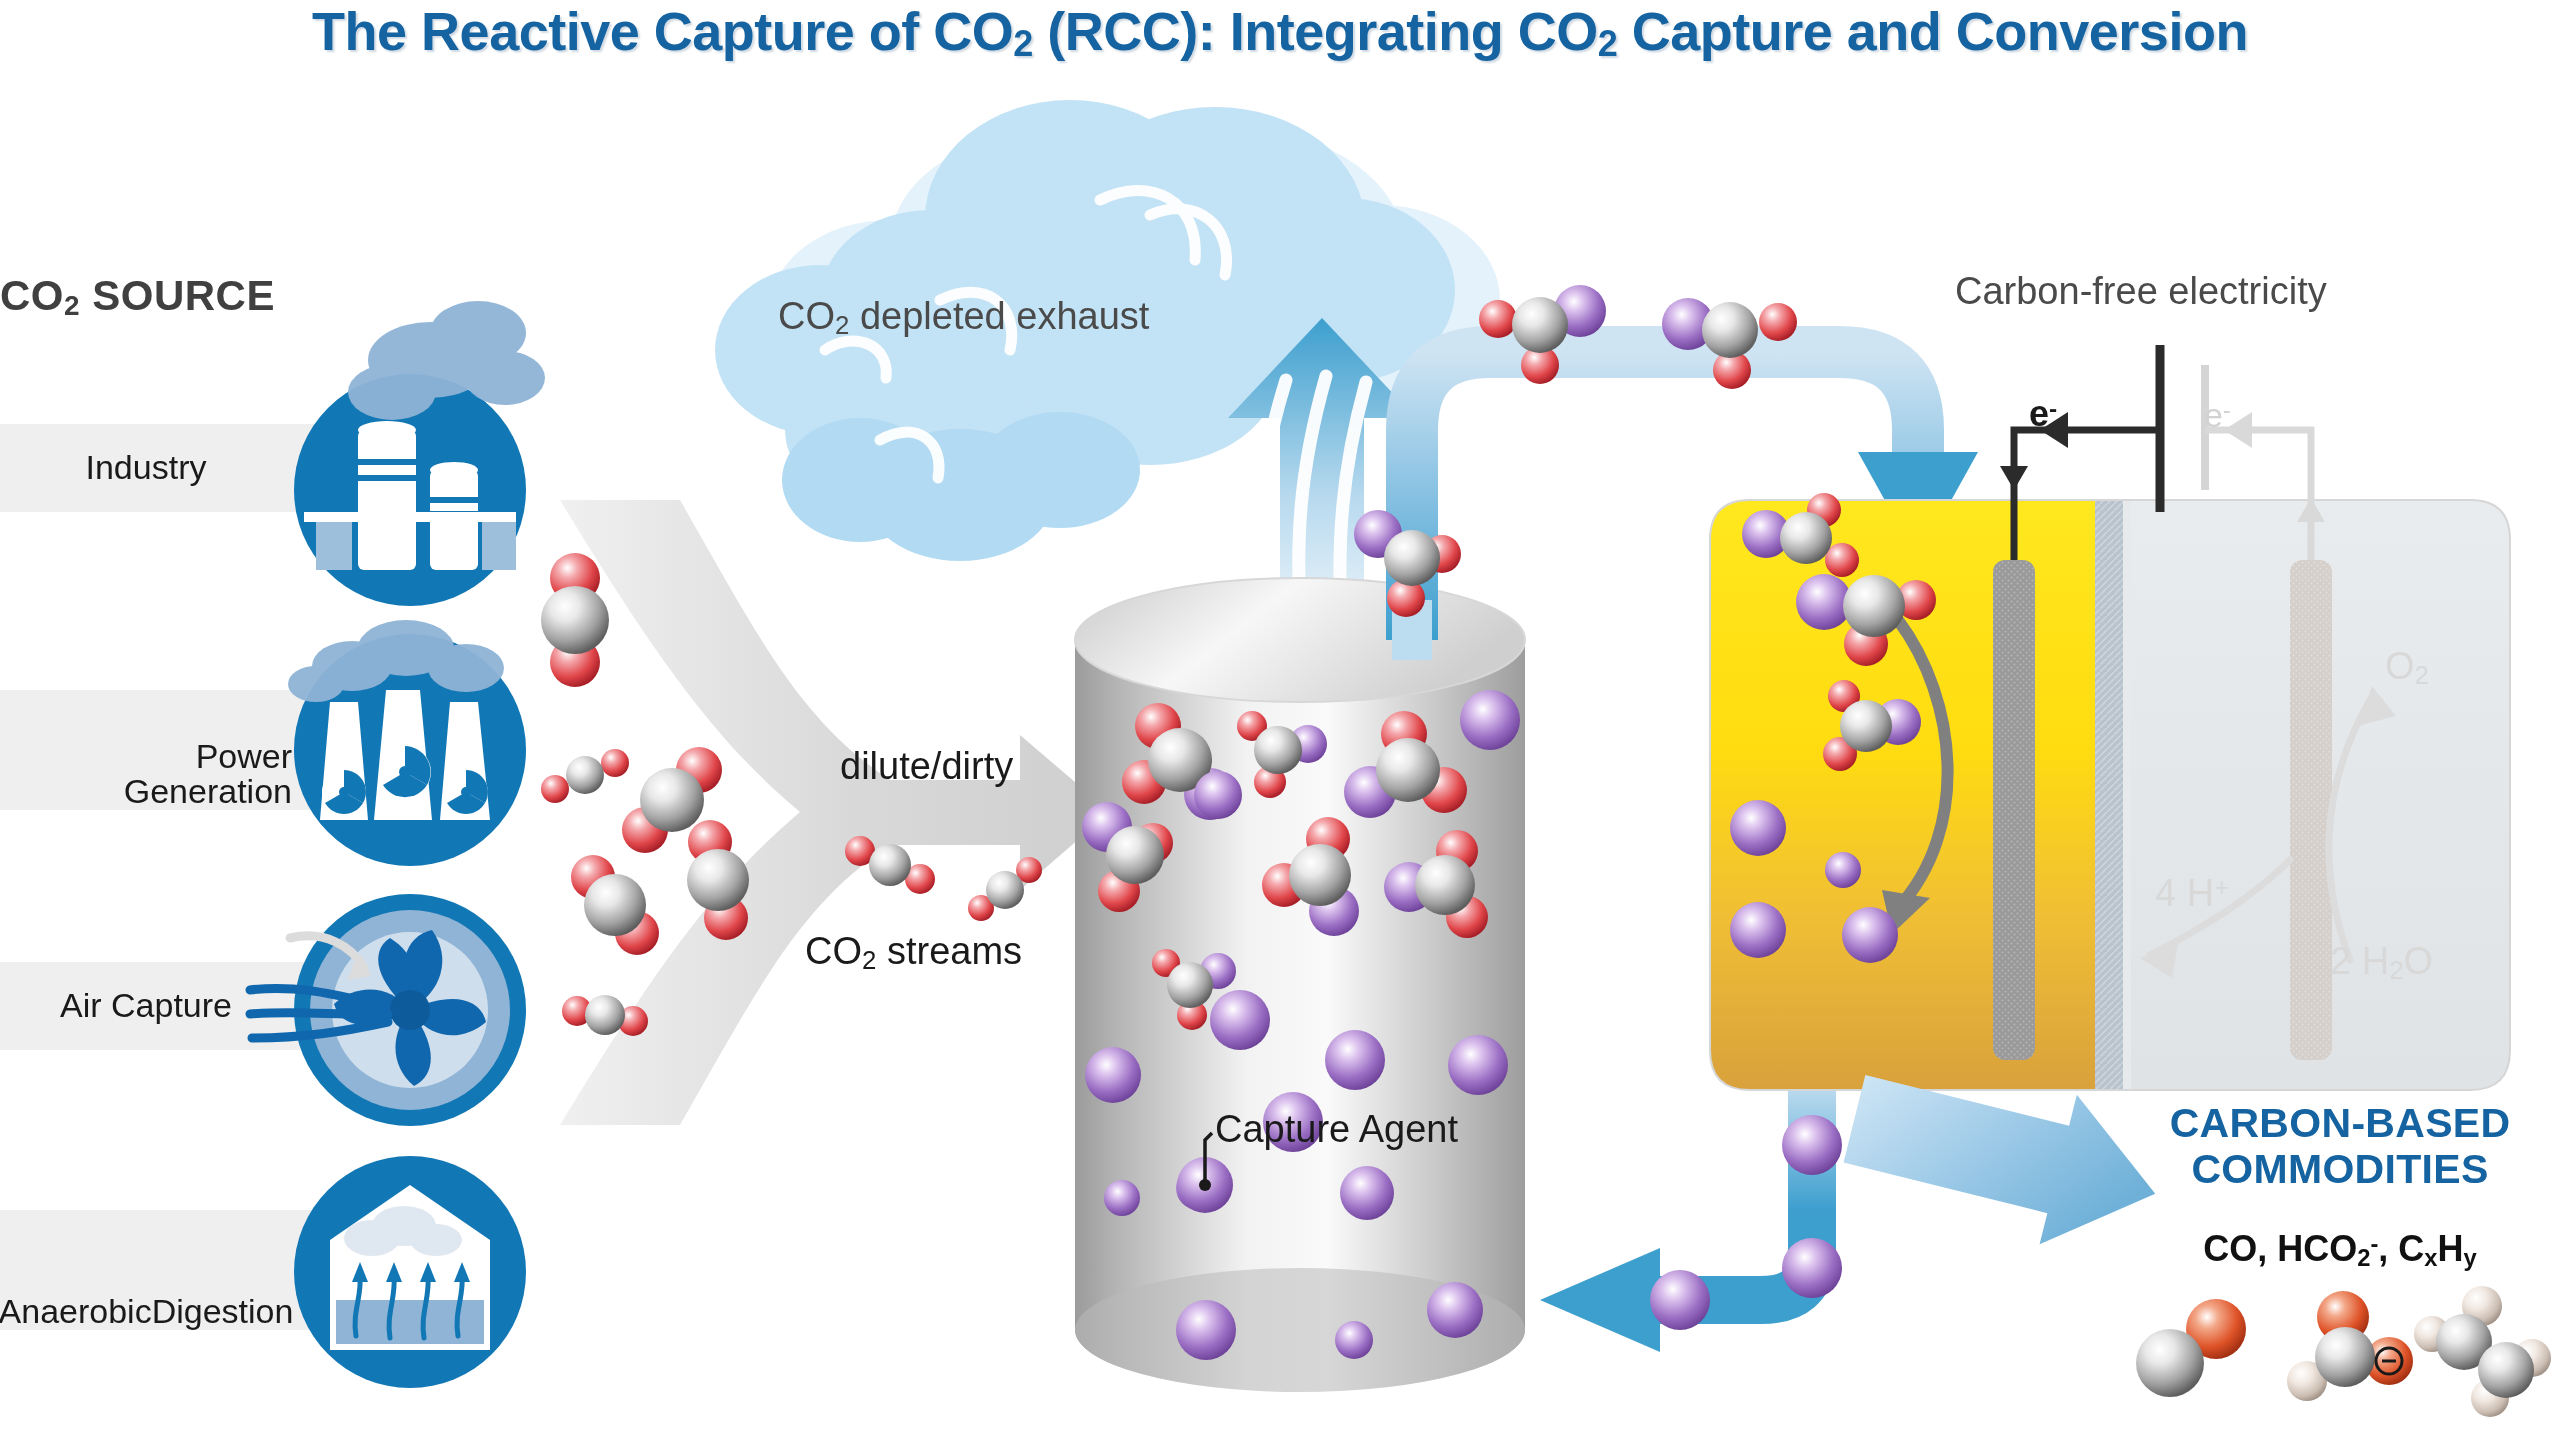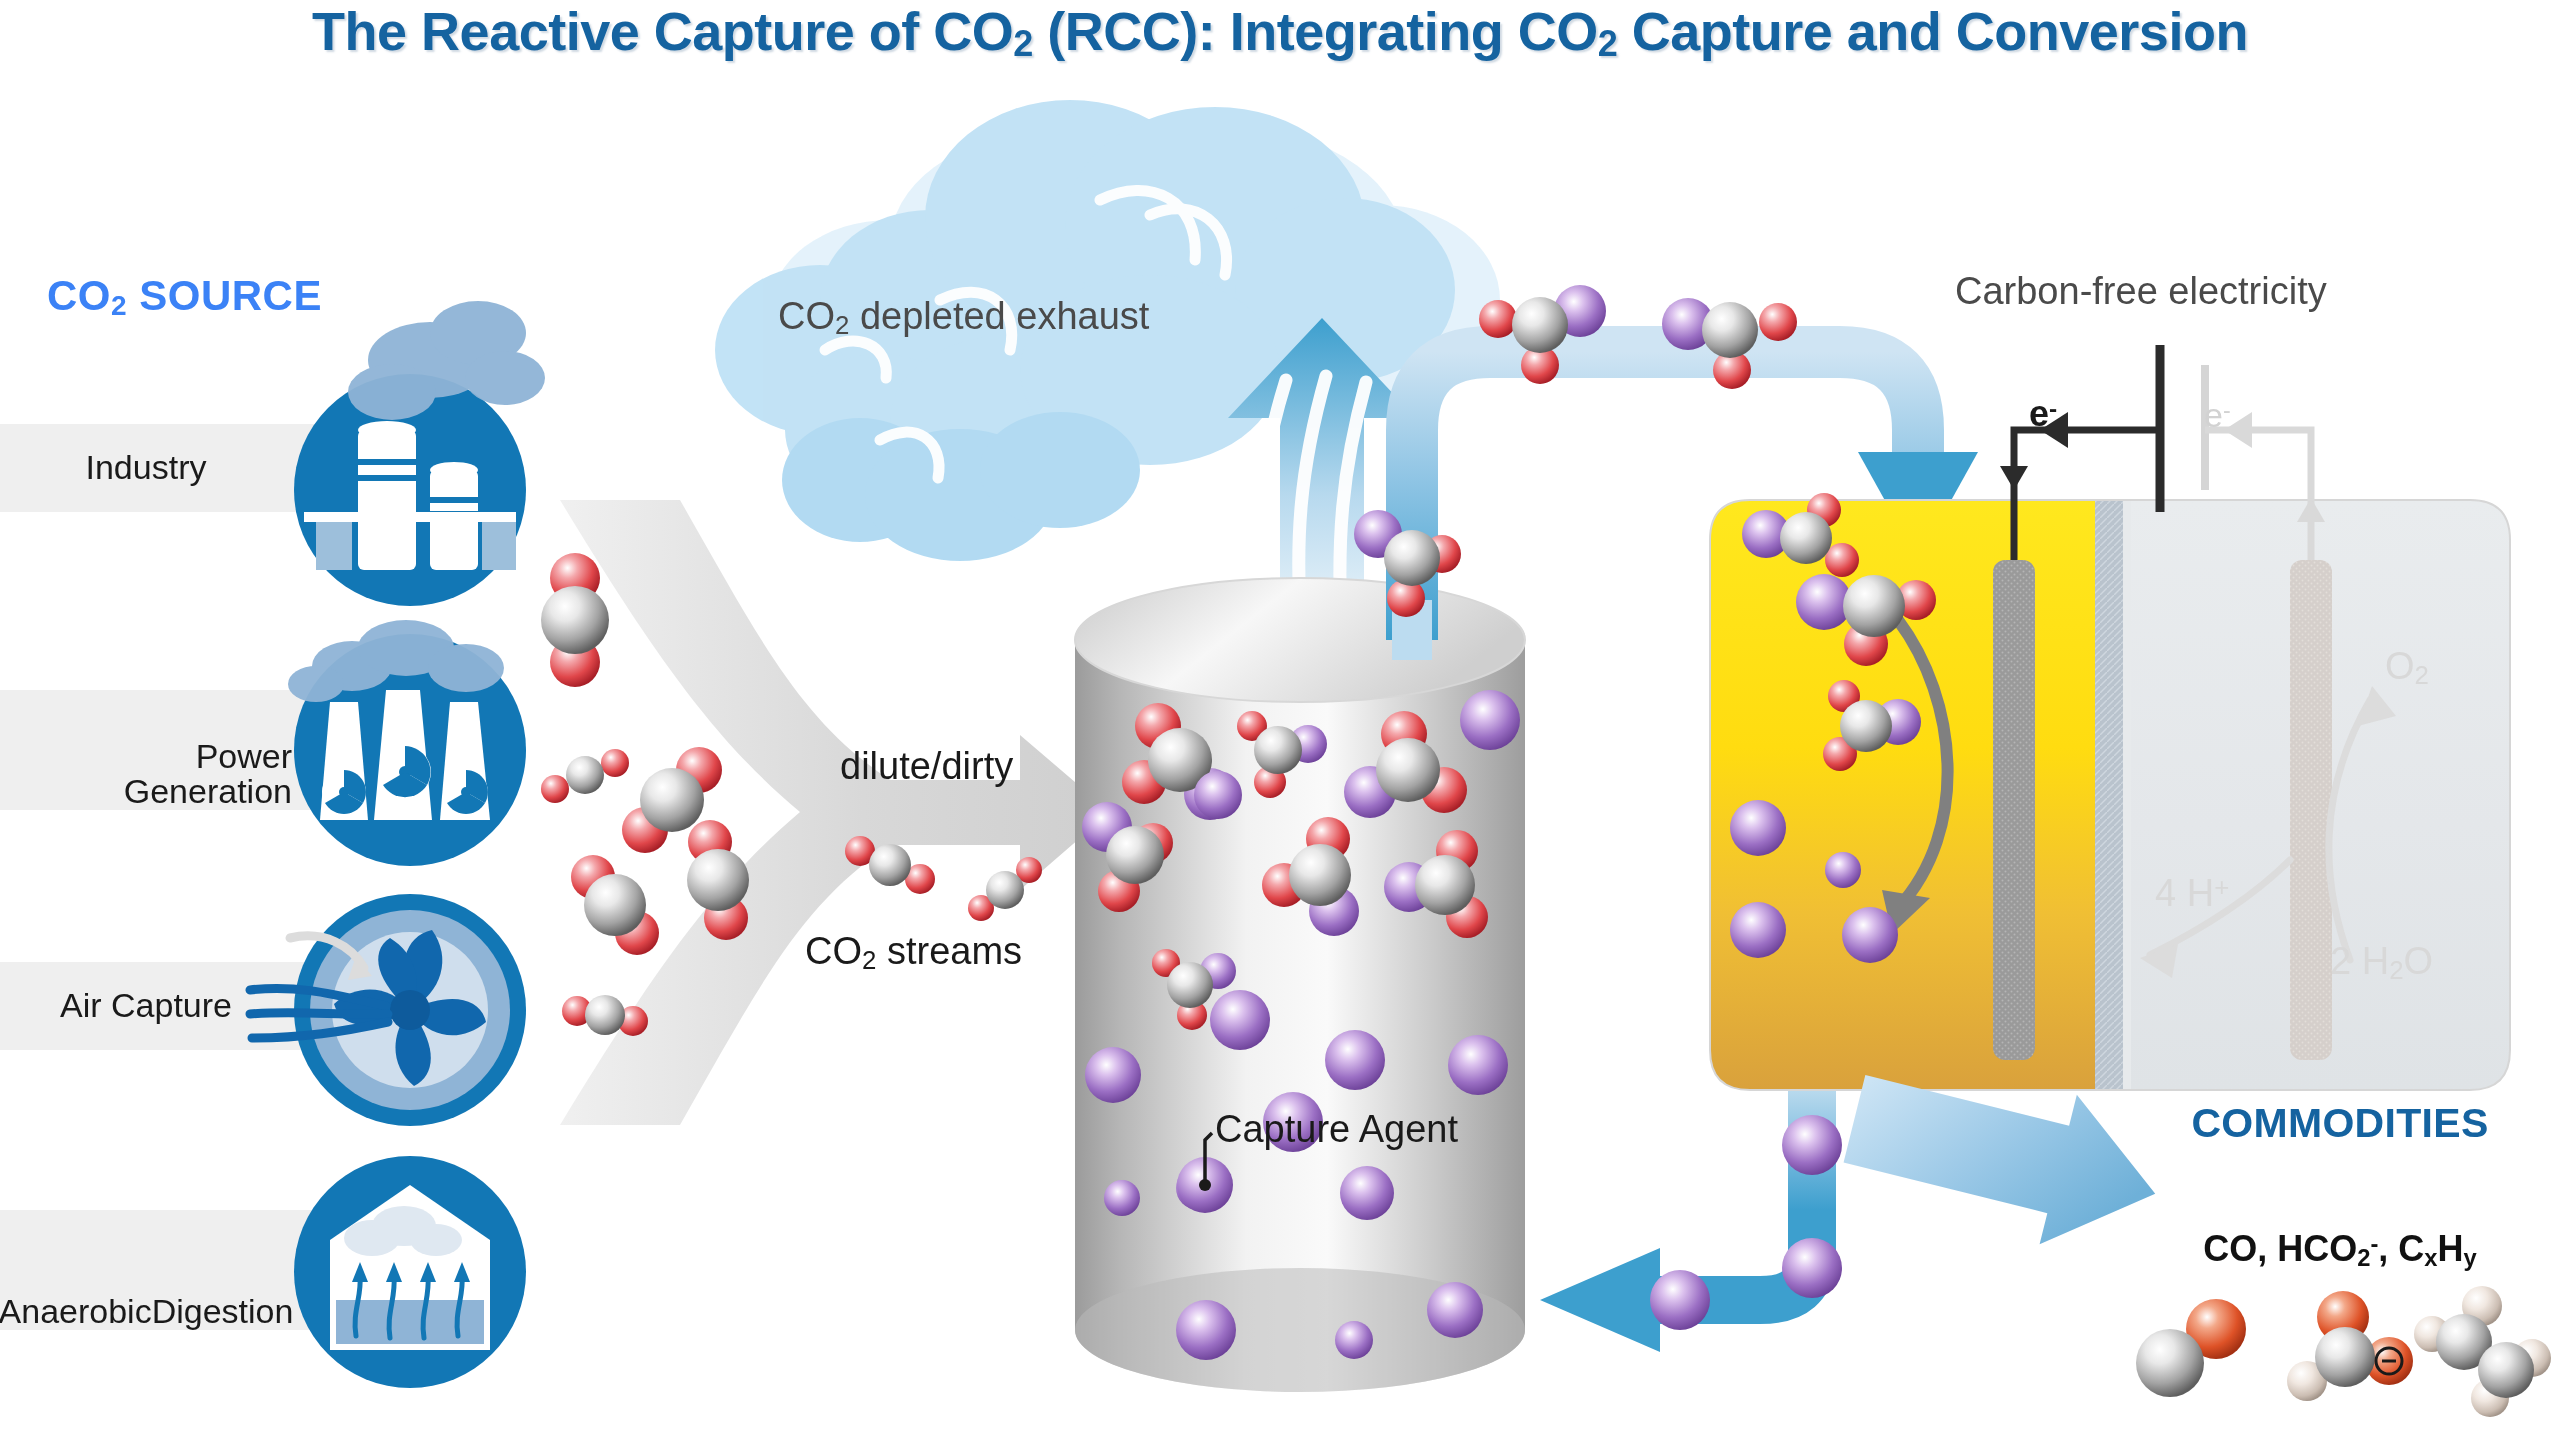--- a/index.html
+++ b/index.html
@@ -18,23 +18,22 @@
     font-size: 54px; font-weight: bold; letter-spacing: -0.5px;
     color: #1563a0;
     text-shadow: 2px 2px 2px rgba(150,170,190,0.45);
     white-space: nowrap;
   }
   .title sub { font-size: 36px; vertical-align: -0.18em; }
 
   
   .src-heading {
     position: absolute; left: 0px; top: 272px;
-    font-size: 42px; font-weight: bold; color: #3b82f6;
+    font-size: 42px; font-weight: bold; color: #404040;
     letter-spacing: 0.5px;
-    margin-left: 47px;
   }
   .src-heading sub { font-size: 28px; vertical-align: -0.18em; }
 
   
   .src-strip {
     position: absolute; left: 0; width: 470px; height: 88px;
     background: #efefef;
     display: flex; align-items: center; justify-content: center;
     padding-right: 178px;
     font-size: 34px; color: #1a1a1a; line-height: 1.05; text-align: right;
@@ -658,20 +657,21 @@
 
   <div class="lbl lbl-4h">
     <span>4 H</span><sup>+</sup>
   </div>
 
   <div class="lbl lbl-2h2o">
     <span>2 H</span><sub>2</sub><span>O</span>
   </div>
 
   <div class="lbl-commodities">
+    <div>CARBON-BASED</div>
     <div>COMMODITIES</div>
   </div>
 
   <div class="lbl-species">
     <span>CO, HCO</span><sub>2</sub><sup>-</sup><span>, C</span><sub>x</sub><span>H</span><sub>y</sub>
   </div>
 
 </div>
 
 </body></html>

